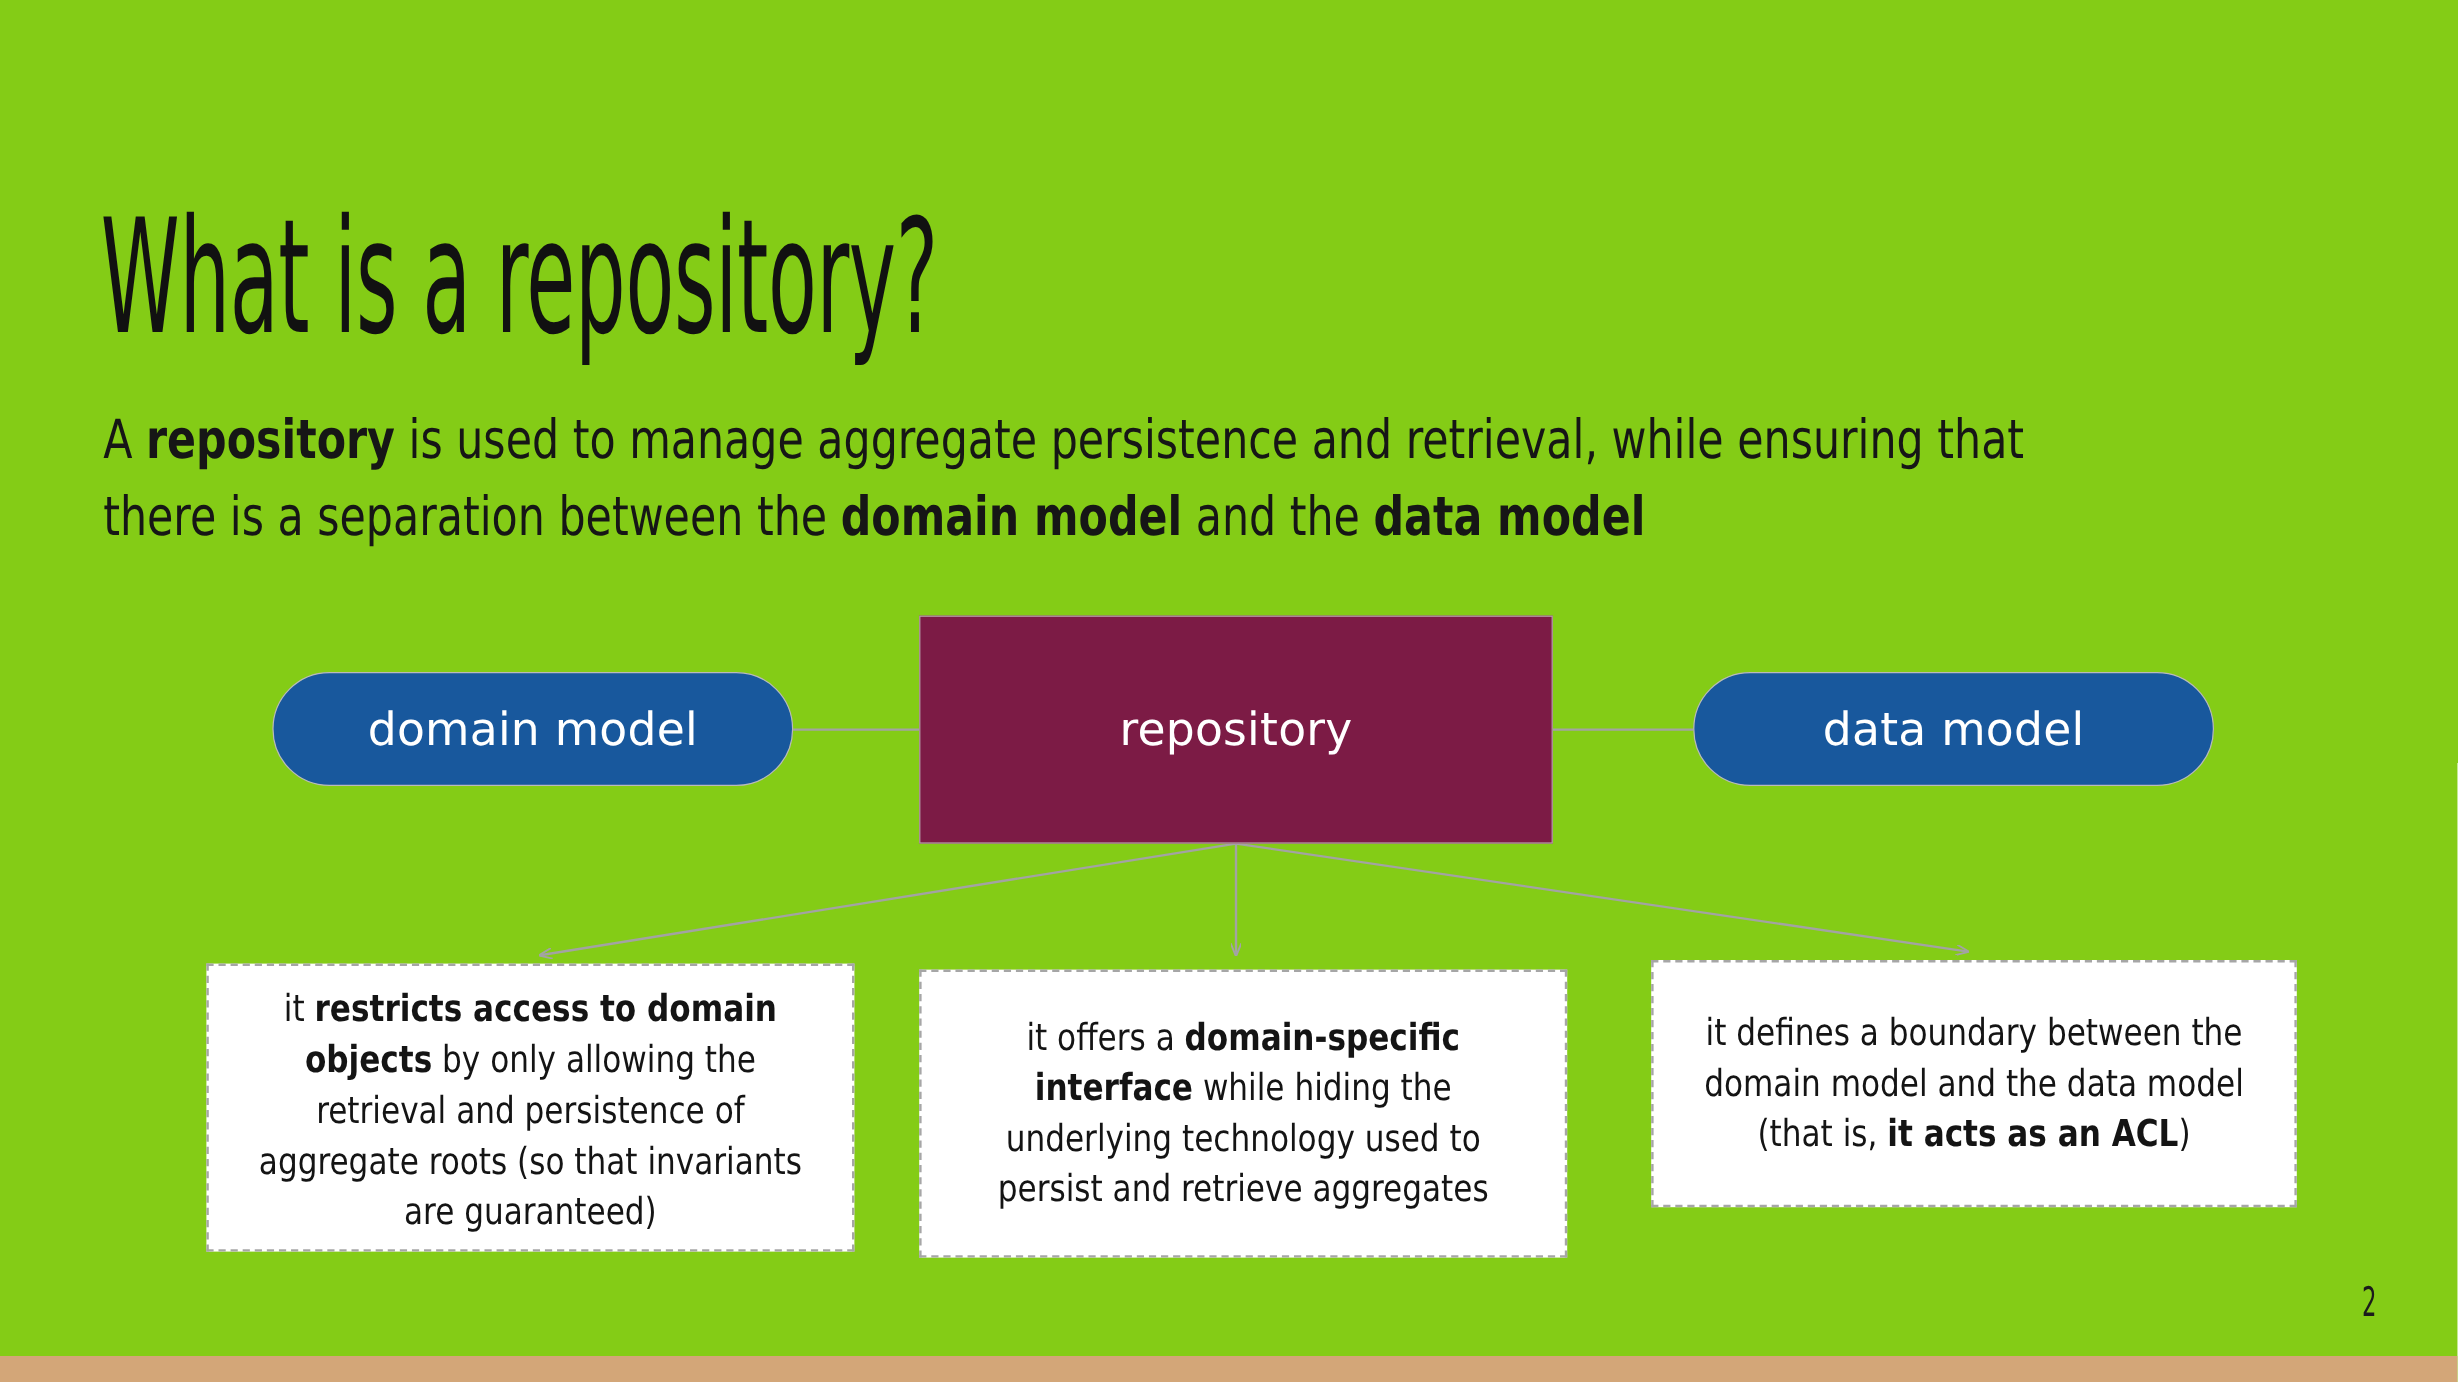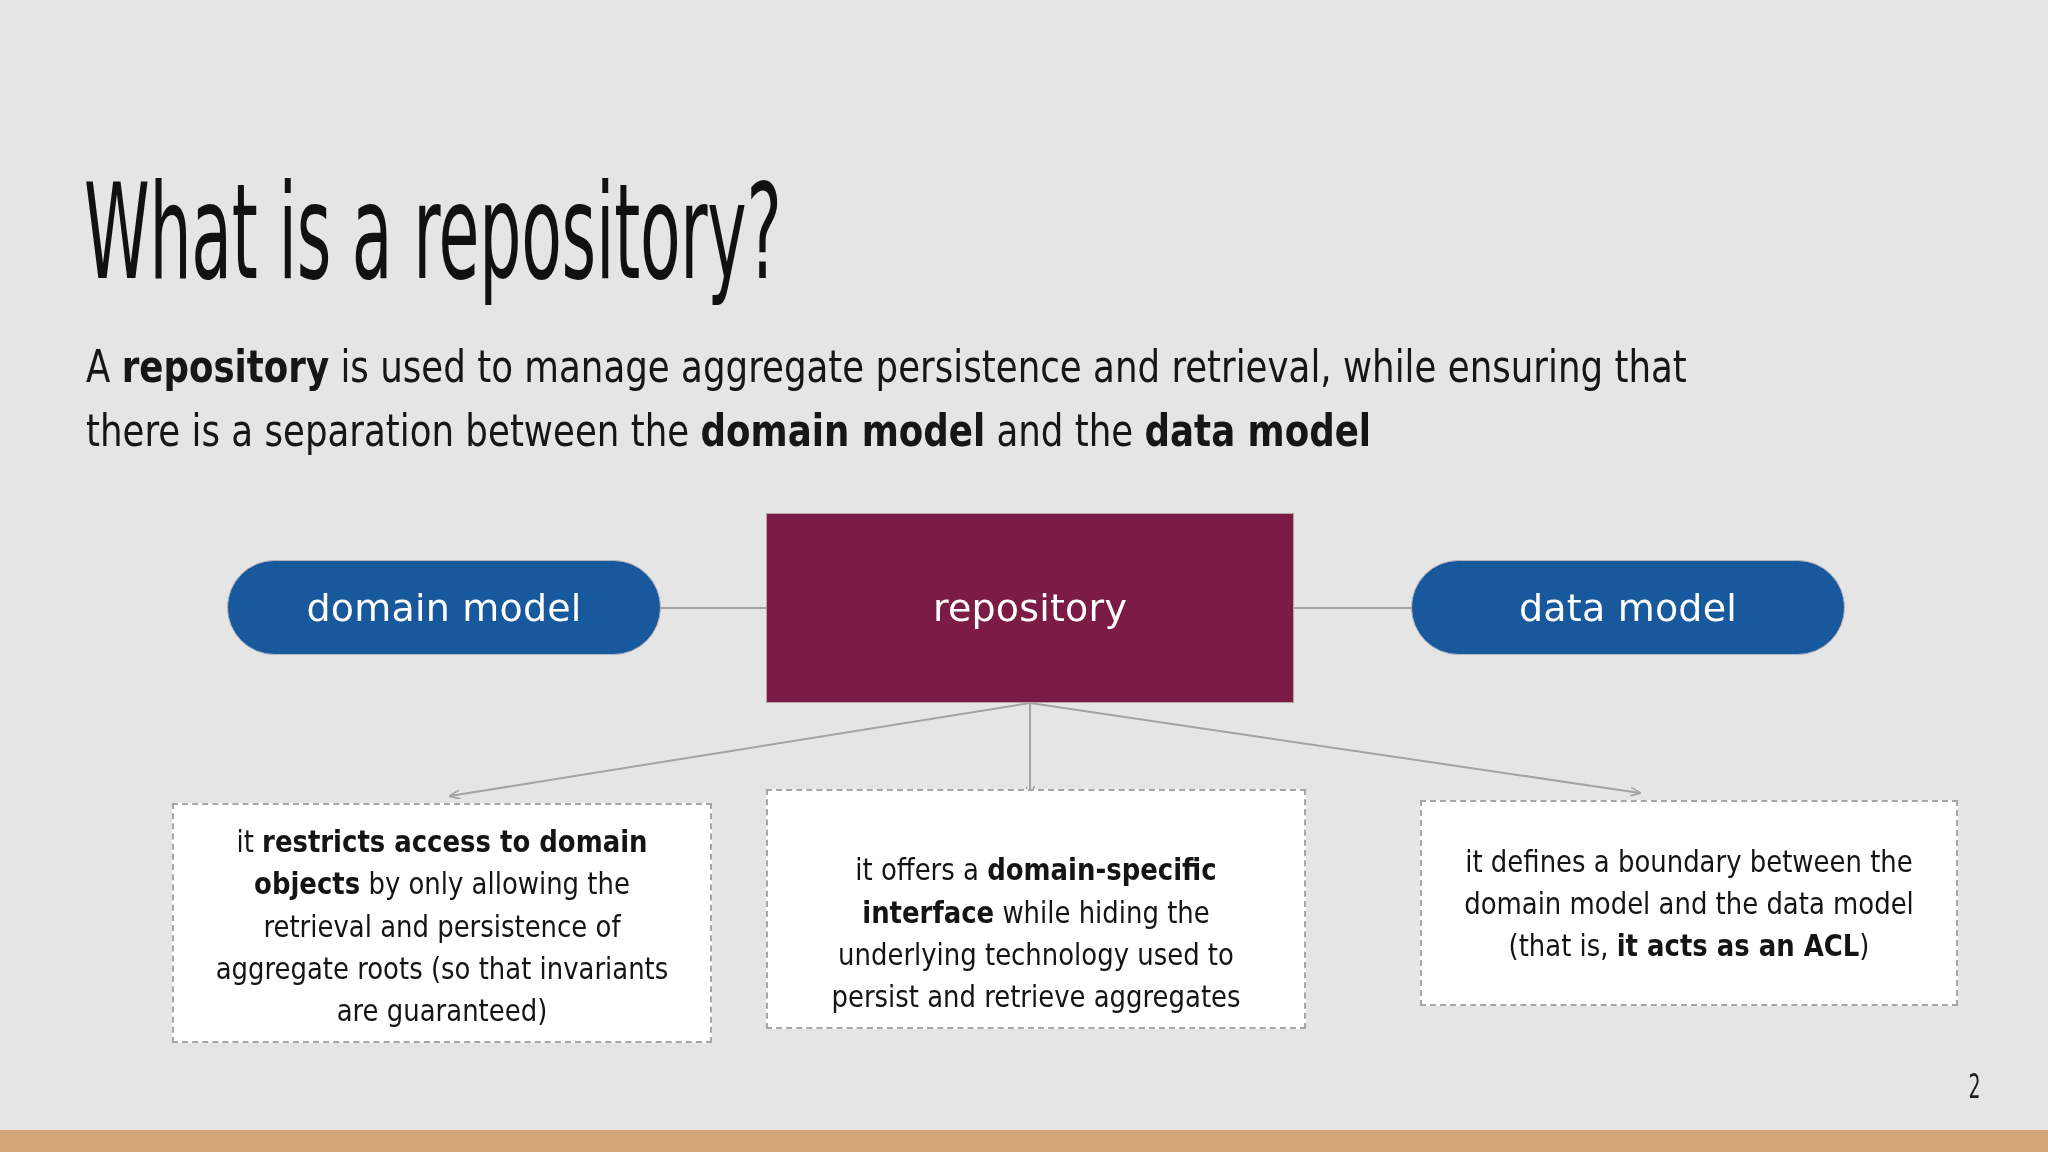--- a/index.html
+++ b/index.html
@@ -11,21 +11,21 @@
     width: 2048px;
     height: 1152px;
     position: relative;
     overflow: hidden;
     font-family: "DejaVu Sans", sans-serif;
   }
 
   #slide {
     position: absolute;
     inset: 0;
-    background: #e5e5e5;
+    background: #84cc16;
   }
 
   
   #slide-title {
     position: absolute;
     left: 84px;
     top: 78px;
     font-family: "Liberation Sans Narrow", "DejaVu Sans Condensed", "Liberation Sans", sans-serif;
     font-size: 132px;
     line-height: 1.0;
@@ -123,22 +123,22 @@
     text-align: center;
     font-family: "DejaVu Sans Condensed", "Liberation Sans", sans-serif;
     font-size: 31px;
     line-height: 1.36;
     color: #141414;
   }
   .detail-box .inner { transform: scaleX(0.93); }
   .detail-box b { font-weight: 700; }
 
   #detail-box-1 { left: 172px; top: 313px; width: 540px; height: 240px; align-items: flex-end; }
-  #detail-box-2 { left: 766px; top: 299px; width: 540px; height: 240px; align-items: flex-end; }
-  #detail-box-3 { left: 1420px; top: 310px; width: 538px; height: 206px; }
+  #detail-box-2 { left: 766px; top: 318px; width: 540px; height: 240px; }
+  #detail-box-3 { left: 1376px; top: 310px; width: 538px; height: 206px; }
 
   
   #page-number {
     position: absolute;
     right: 68px;
     bottom: 46px;
     font-family: "Liberation Sans Narrow", "DejaVu Sans Condensed", "Liberation Sans", sans-serif;
     font-size: 34px;
     color: #1b1b1b;
     transform: scaleX(0.62);

